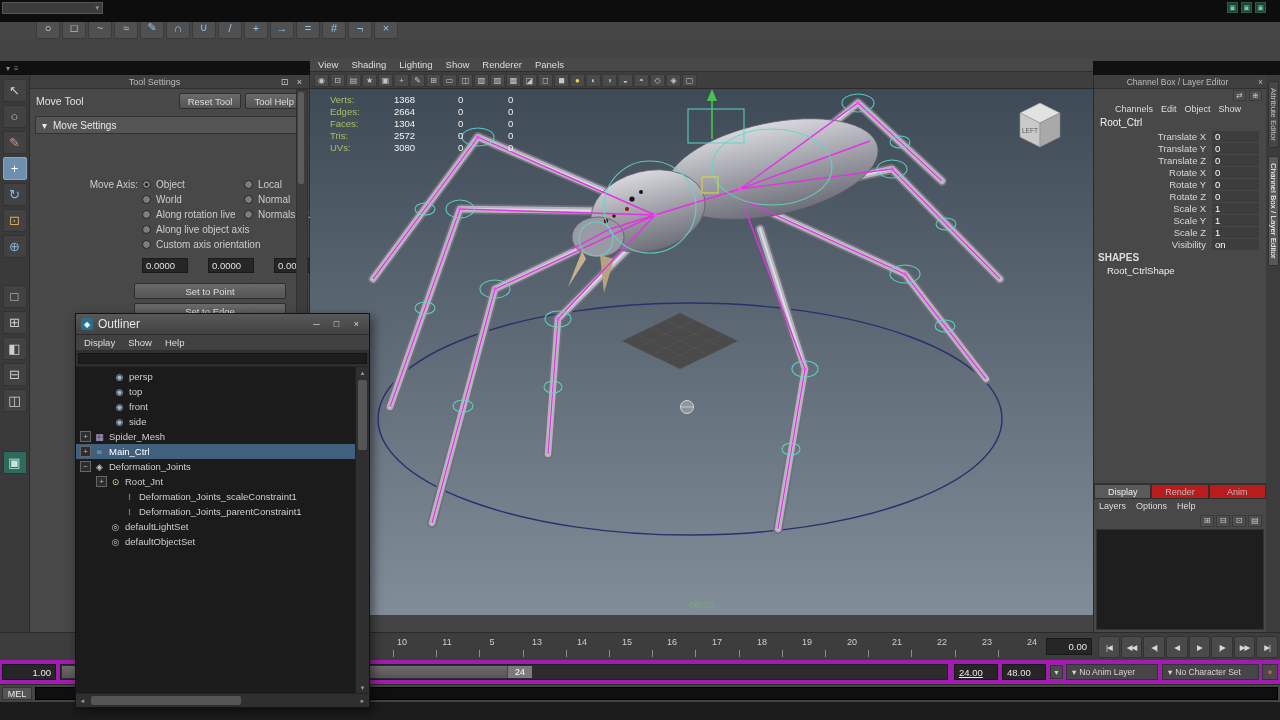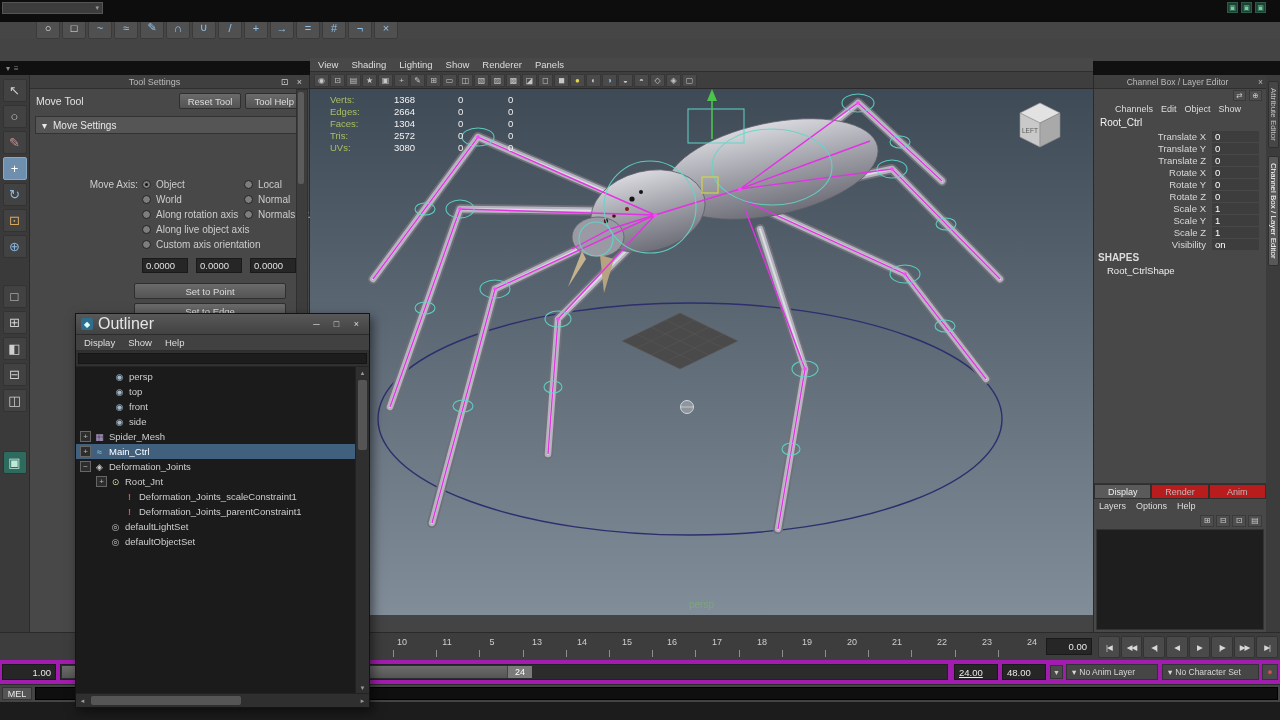--- a/index.html
+++ b/index.html
@@ -46,21 +46,21 @@
        font-size:9.5px;height:16px;display:flex;align-items:center;justify-content:center;padding:0 8px;box-sizing:border-box;}
   .section-header{margin:3px 5px;background:#555;border:1px solid #333;height:16px;display:flex;align-items:center;
                   gap:6px;padding:0 6px;color:#e8e8e8;font-size:10px;}
   #ms-body{position:relative;height:250px;}
   .ms-axis-label{position:absolute;left:8px;top:42px;width:100px;text-align:right;color:#ccc;}
   .radio-col{position:absolute;top:40px;display:flex;flex-direction:column;}
   #radio-col1{left:112px;} #radio-col2{left:214px;}
   .radio-row{height:15px;display:flex;align-items:center;gap:5px;white-space:nowrap;color:#ccc;}
   .radio{width:9px;height:9px;border-radius:50%;background:#7d7d7d;border:1px solid #222;box-sizing:border-box;position:relative;}
   .radio-row.selected .radio:after{content:"";position:absolute;left:2px;top:2px;width:3px;height:3px;border-radius:50%;background:#111;}
-  .axis-fields{position:absolute;left:112px;top:121px;display:flex;gap:8px;}
+  .axis-fields{position:absolute;left:112px;top:121px;display:flex;gap:20px;}
   .nfield{width:46px;height:15px;background:#262626;border:1px solid #1a1a1a;color:#e0e0e0;
           display:flex;align-items:center;padding:0 3px;box-sizing:border-box;font-size:9.5px;}
   .set-btns{position:absolute;left:104px;top:146px;width:152px;display:flex;flex-direction:column;gap:4px;}
   .cb-rows2{position:absolute;left:0;top:216px;width:100%;}
   .chk-row{height:14px;display:flex;align-items:center;}
   .chk-label{width:112px;text-align:right;padding-right:6px;color:#ccc;}
   .chk{width:9px;height:9px;background:#7d7d7d;border:1px solid #222;box-sizing:border-box;}
   .panel-scroll{position:absolute;right:1px;top:14px;bottom:1px;width:10px;background:#3d3d3d;border:1px solid #303030;}
   .panel-scroll .thumb{position:absolute;left:1px;top:2px;width:6px;height:92px;background:#5c5c5c;border-radius:2px;}
   
@@ -149,21 +149,21 @@
            display:flex;align-items:center;justify-content:center;box-sizing:border-box;}
   .cmd-input{flex:1;height:13px;background:#0f0f0f;border:1px solid #000;box-sizing:border-box;}
   #help-row{left:0;top:702px;width:1280px;height:18px;background:#1c1c1c;}
   
   #outliner{left:75px;top:313px;width:295px;height:395px;background:#3f3f3f;border:1px solid #141414;
             box-shadow:3px 4px 10px rgba(0,0,0,.5);display:flex;flex-direction:column;box-sizing:border-box;z-index:20;}
   .ol-titlebar{height:20px;background:linear-gradient(#585858,#424242);display:flex;align-items:center;
                padding:0 5px;gap:5px;border-bottom:1px solid #2c2c2c;}
   .ol-appicon{width:12px;height:12px;background:#2f6d8c;border-radius:2px;color:#dff;font-size:8px;
               display:flex;align-items:center;justify-content:center;}
-  .ol-title{flex:1;font-size:16px;color:#e6e6e6;}
+  .ol-title{flex:1;font-size:12px;color:#e6e6e6;}
   .ol-winbtn{width:15px;height:13px;display:flex;align-items:center;justify-content:center;color:#ddd;font-size:9px;}
   .ol-menus{height:15px;display:flex;gap:13px;align-items:center;padding-left:8px;font-size:9.5px;color:#ddd;
             background:#414141;border-bottom:1px solid #2e2e2e;}
   .ol-filter{height:13px;background:#303030;border-bottom:1px solid #252525;display:flex;align-items:center;padding:1px 2px;}
   .ol-filter-field{flex:1;height:9px;background:#1d1d1d;border:1px solid #151515;}
   .ol-body{flex:1;display:flex;min-height:0;}
   .ol-list{flex:1;background:#1b1b1b;padding-top:2px;overflow:hidden;}
   .ol-row{height:15px;display:flex;align-items:center;color:#cfcfcf;font-size:9.5px;white-space:nowrap;}
   .ol-row.selected{background:#41607e;color:#fff;}
   .ol-exp{width:11px;height:11px;display:flex;align-items:center;justify-content:center;font-size:8px;color:#bbb;flex:none;}
@@ -287,21 +287,21 @@
       <div class="radio-row selected">
             <span class="radio"></span>
             <span>Object</span>
           </div>
           <div class="radio-row">
             <span class="radio"></span>
             <span>World</span>
           </div>
           <div class="radio-row">
             <span class="radio"></span>
-            <span>Along rotation axis</span>
+            <span>Along rotation live</span>
           </div>
           <div class="radio-row">
             <span class="radio"></span>
             <span>Along live object axis</span>
           </div>
           <div class="radio-row">
             <span class="radio"></span>
             <span>Custom axis orientation</span>
           </div>
         </div>

